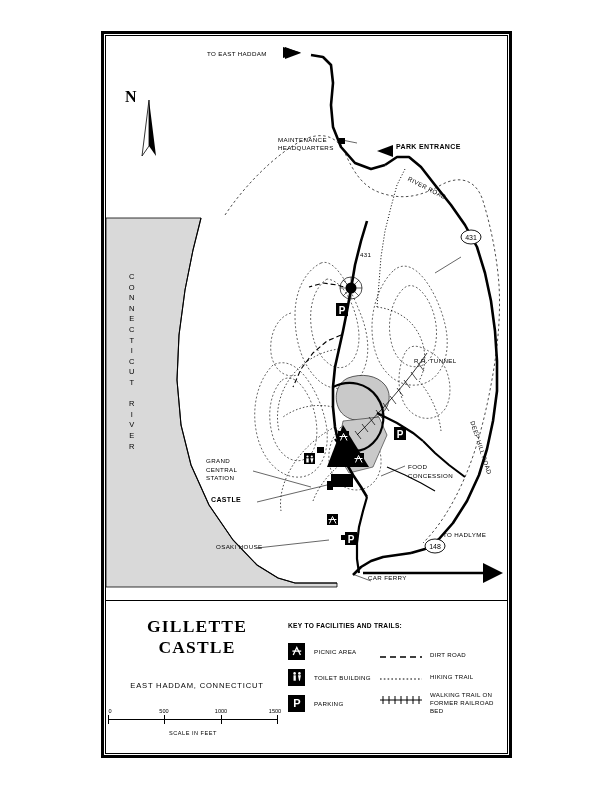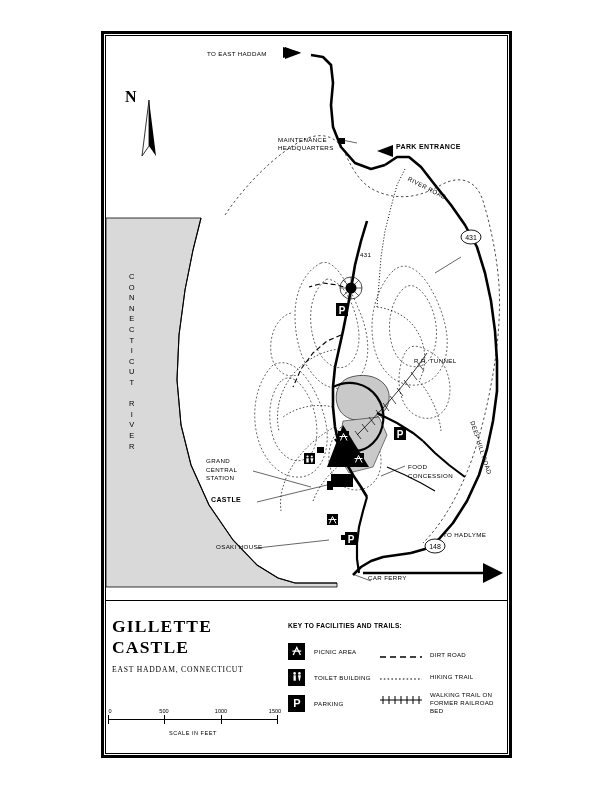--- a/index.html
+++ b/index.html
@@ -83,34 +83,35 @@
     width: 403px;
     height: 154px;
     border-top: 1px solid #000;
     box-sizing: border-box;
   }
   .title-block {
     position: absolute;
     left: 112px;
     top: 616px;
     width: 170px;
+    text-align: center;
   }
   .title-block .t1 {
     font-family: "Liberation Serif", serif;
     font-weight: bold;
     font-size: 17.5px;
     letter-spacing: 1.2px;
     line-height: 21px;
     color: #000;
   }
   .title-block .t2 {
-    font-family: Liberation Serif, serif;
+    font-family: Liberation Sans, sans-serif;
     font-size: 7.6px;
     letter-spacing: 0.8px;
-    margin-top: 7px;
+    margin-top: 23px;
     color: #000;
   }
   
   .scalebar-wrap {
     position: absolute;
     left: 108px;
     top: 712px;
     width: 180px;
   }
   .scalebar-ticks {

